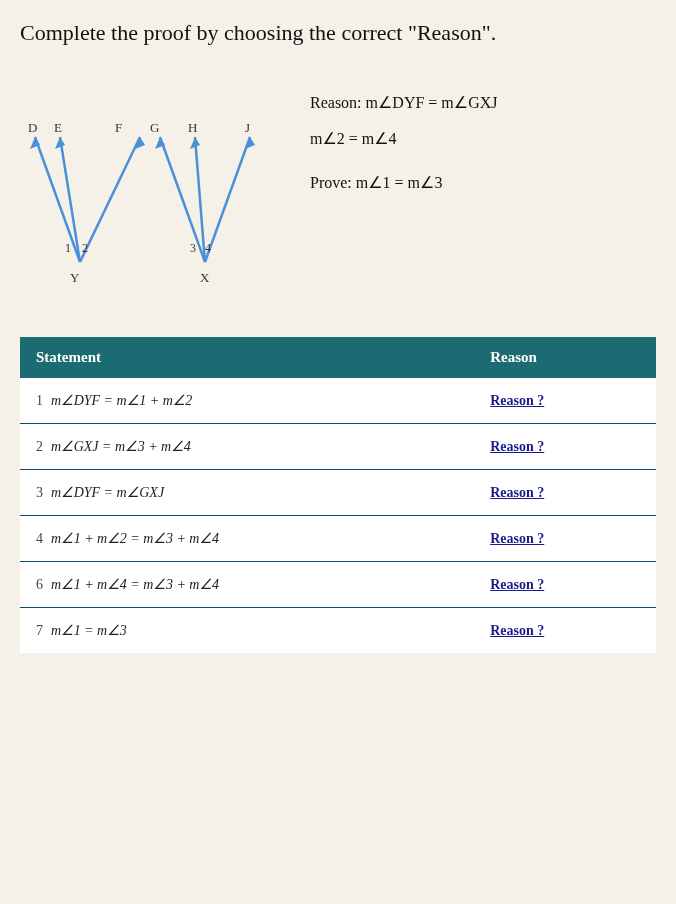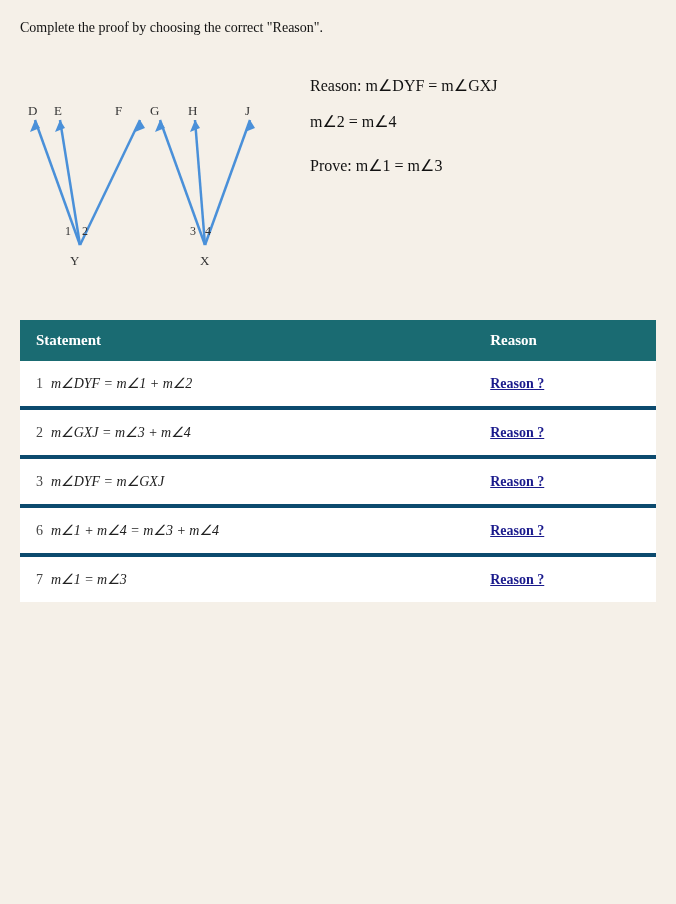--- a/index.html
+++ b/index.html
@@ -4,23 +4,23 @@
   <style>
     * { box-sizing: border-box; margin: 0; padding: 0; }
     body {
       width: 676px;
       min-height: 904px;
       background: #f5f0e8;
       font-family: Georgia, 'Times New Roman', serif;
       padding: 20px;
     }
     .title {
-      font-size: 14px;
+      font-size: 22px;
       font-weight: normal;
-      margin-bottom: 24px;
+      margin-bottom: 31px;
       color: #111;
     }
     .content-area {
       display: flex;
       flex-direction: row;
       margin-bottom: 30px;
       gap: 10px;
     }
     .diagram {
       width: 280px;
@@ -52,21 +52,21 @@
       color: white;
       margin-left: 33px;
     }
     .proof-table thead th {
       padding: 12px 16px;
       text-align: left;
       font-size: 15px;
       font-weight: bold;
     }
     .proof-table tbody tr {
-      border-bottom: 4px solid #0c4a6e;
+      border-bottom: 1px solid #0c4a6e;
     }
     .proof-table tbody tr:last-child {
       border-bottom: none;
     }
     .proof-table tbody td {
       padding: 14px 16px;
       font-size: 14px;
       color: #222;
     }
     .proof-table tbody td.reason-cell {
@@ -155,20 +155,24 @@
       </tr>
       <tr>
         <td><span class="row-num">2</span><span class="math">m∠GXJ = m∠3 + m∠4</span></td>
         <td class="reason-cell">Reason ?</td>
       </tr>
       <tr>
         <td><span class="row-num">3</span><span class="math">m∠DYF = m∠GXJ</span></td>
         <td class="reason-cell">Reason ?</td>
       </tr>
       <tr>
+        <td><span class="row-num">4</span><span class="math">m∠1 + m∠2 = m∠3 + m∠4</span></td>
+        <td class="reason-cell">Reason ?</td>
+      </tr>
+      <tr>
         <td><span class="row-num">6</span><span class="math">m∠1 + m∠4 = m∠3 + m∠4</span></td>
         <td class="reason-cell">Reason ?</td>
       </tr>
       <tr>
         <td><span class="row-num">7</span><span class="math">m∠1 = m∠3</span></td>
         <td class="reason-cell">Reason ?</td>
       </tr>
     </tbody>
 </table>
 

